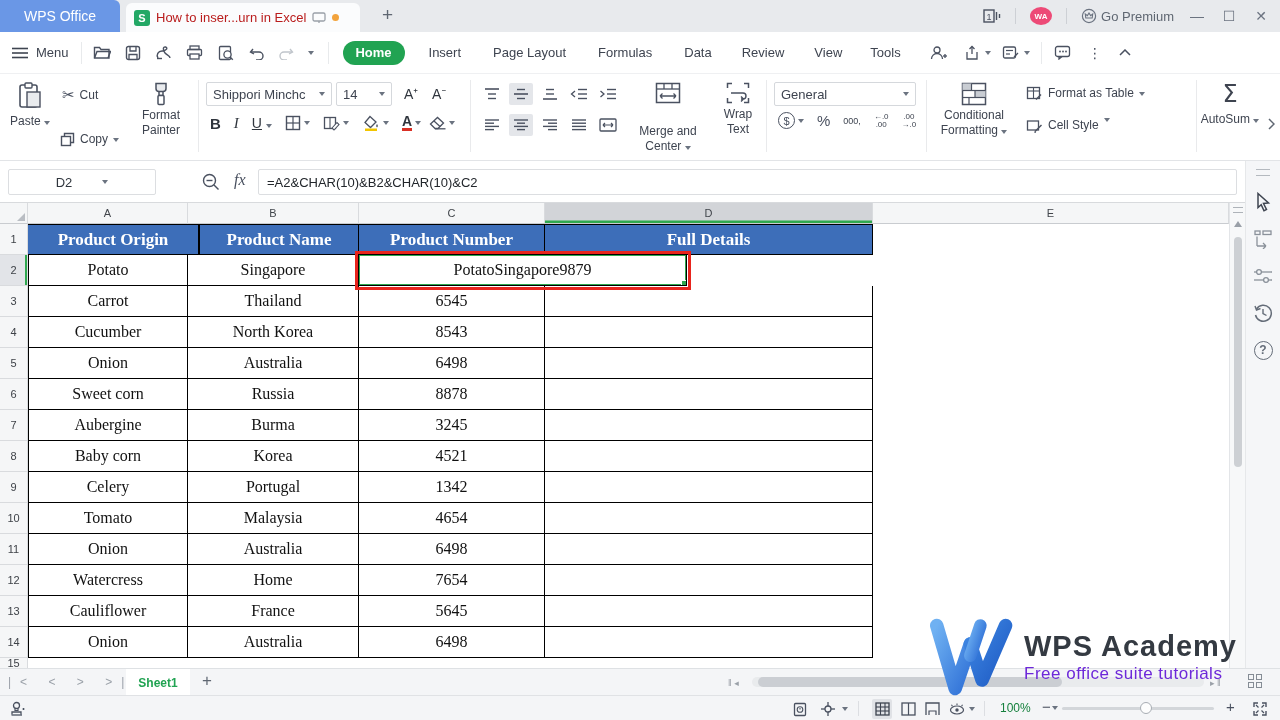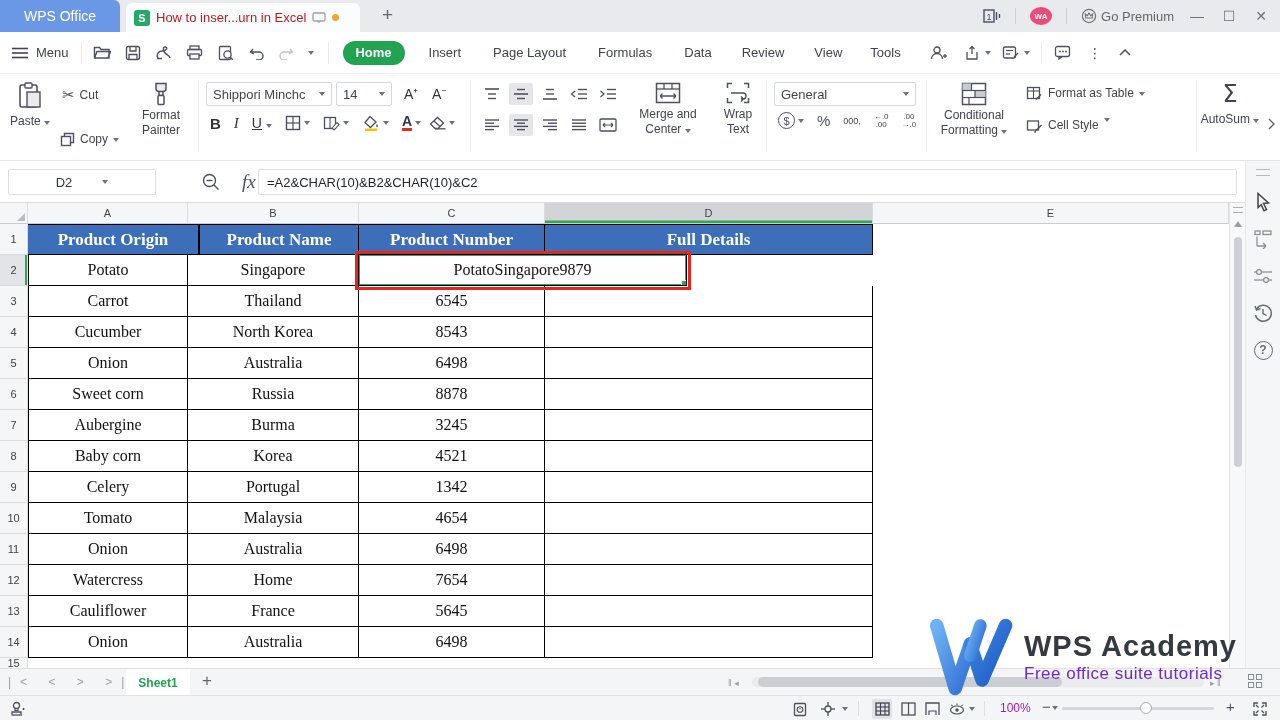--- a/index.html
+++ b/index.html
@@ -56,21 +56,21 @@
   .numt { font-size:8px; color:#3E4450; line-height:8px; white-space:pre; text-align:center; }
   .sigma { font-size:24px; color:#3E4450; font-family:"DejaVu Sans",sans-serif; }
 
   
   #formulabar { position:absolute; left:0; top:161px; width:1280px; height:42px; background:#fff;
                 border-bottom:1px solid #D8DADD; }
   .namebox { position:absolute; left:8px; top:8px; width:148px; height:26px; border:1px solid #DCDEE1;
              border-radius:2px; display:flex; align-items:center; justify-content:center; gap:30px;
              font-size:13px; color:#2F353D; }
   .fx { position:absolute; left:234px; top:10px; font-family:"Liberation Serif",serif; font-style:italic;
-        font-size:19px; color:#4A5160;margin-left:8px; }
+        font-size:16px; color:#4A5160; }
   .fml { position:absolute; left:258px; top:8px; width:979px; height:26px; border:1px solid #DCDEE1;
          border-radius:2px; font-size:13px; color:#22262B; display:flex; align-items:center; padding-left:8px; }
 
   
   #sheet { position:absolute; left:0; top:203px; width:1229px; height:465px; overflow:hidden; background:#fff; }
   .chead { display:flex; height:21px; }
   .ch { border-right:1px solid #D9DBDE; border-bottom:1px solid #C9CCD0; background:#F5F6F7;
         display:flex; align-items:center; justify-content:center; font-size:11px; color:#41454B; }
   .ch.sel { background:#D2D4D8; box-shadow:inset 0 -2.5px 0 #2FA84F; }
   .w-gut{width:28px}.w-a{width:160px}.w-b{width:171px}.w-c{width:186px}.w-d{width:328px}.w-e{width:356px}
@@ -123,21 +123,21 @@
   .grid4 { position:absolute; left:1248px; top:5px; width:14px; height:14px;
            display:grid; grid-template-columns:6px 6px; grid-gap:2px; }
   .grid4 span { width:6px; height:6px; border:1.2px solid #858C95; }
 
   
   #statusbar { position:absolute; left:0; top:695px; width:1280px; height:25px; background:#F4F5F7;
                border-top:1px solid #E0E2E5; }
   .st-ic { position:absolute; top:3px; width:20px; height:20px; display:flex; align-items:center; justify-content:center; }
   .st-ic.act { background:#E0E2E6; border-radius:2px; }
   .sdiv { position:absolute; top:5px; width:1px; height:15px; background:#DCDEE2; }
-  .zoomtxt { position:absolute; left:1000px; top:5px; font-size:12px; color:#a21caf; display:flex; gap:21px; align-items:center; }
+  .zoomtxt { position:absolute; left:1000px; top:5px; font-size:12px; color:#15803d; display:flex; gap:21px; align-items:center; }
   .sgn { position:absolute; top:2px; font-size:15px; color:#4A5160; }
   .sl-track { position:absolute; left:1062px; top:11px; width:152px; height:3px; background:#D3D6DA; border-radius:2px; }
   .sl-knob { position:absolute; left:78px; top:-5px; width:12px; height:12px; background:#FDFDFD;
              border:1px solid #A8ADB4; border-radius:50%; }
 
   
   #watermark { position:absolute; left:930px; top:617px; width:330px; height:82px; z-index:40; display:flex; gap:10px; }
   .wm-text { display:flex; flex-direction:column; justify-content:center; }
   .wm-title { font-size:29px; font-weight:bold; color:#343A42; letter-spacing:1px; line-height:32px; }
   .wm-sub { font-size:17px; color:#6d28d9; letter-spacing:0.5px; line-height:24px; }
@@ -470,21 +470,21 @@
         </span>
     </div>
     <div class="rb" style="left:626px; top:8px; width:84px">
       <svg width="26" height="22" viewBox="0 0 26 22">
           <rect x="1.5" y="1.5" width="23" height="19" fill="none" stroke="#4A5160" stroke-width="1.5"></rect>
           <line x1="9" y1="1.5" x2="9" y2="7" stroke="#4A5160" stroke-width="1.3"></line>
           <line x1="17" y1="1.5" x2="17" y2="7" stroke="#4A5160" stroke-width="1.3"></line>
           <line x1="1.5" y1="7" x2="24.5" y2="7" stroke="#4A5160" stroke-width="1.3"></line>
           <path d="M5 14 h16 M5 14 l2.5 -2.5 M5 14 l2.5 2.5 M21 14 l-2.5 -2.5 M21 14 l-2.5 2.5" fill="none" stroke="#4A5160" stroke-width="1.3"></path>
         </svg>
-      <span class="rlbl" style="margin-top:3px">Merge and</span>
+      <span class="rlbl" style="margin-top:20px">Merge and</span>
       <span class="rlbl"><span>Center</span> <span class="crt"></span></span>
     </div>
     <div class="rb" style="left:714px; top:8px; width:48px">
       <svg width="24" height="22" viewBox="0 0 24 22">
           <path d="M6 1.5 H1.5 V6 M18 1.5 H22.5 V6 M6 20.5 H1.5 V16 M18 20.5 H22.5 V16" fill="none" stroke="#4A5160" stroke-width="1.5"></path>
           <path d="M5 11 h12 a3 3 0 0 1 0 6 h-2 M15 14.5 l2.5 2.5 L15 19.5" fill="none" stroke="#4A5160" stroke-width="1.4"></path>
         </svg>
       <span class="rlbl" style="margin-top:3px">Wrap</span>
       <span class="rlbl">Text</span>
     </div>

